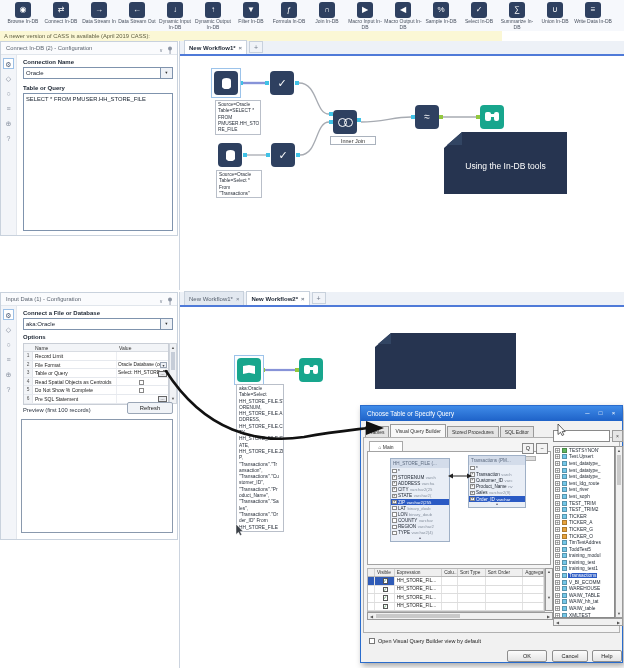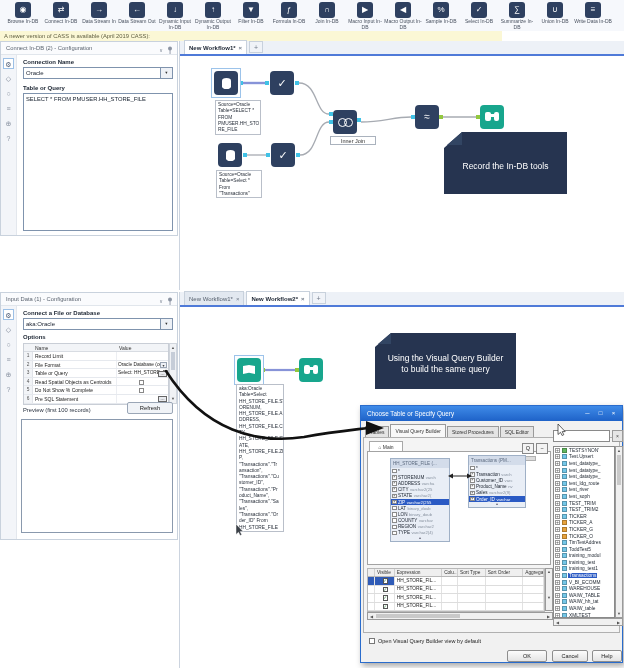--- a/index.html
+++ b/index.html
@@ -335,21 +335,21 @@
       <div>From</div>
       <div>"Transactions"</div>
     </div>
   <div id="joinlab">Inner Join</div>
 
   <div id="banner1" class="banner">
     <svg class="fold" width="18" height="16">
       <polygon points="0,0 18,0 0,16" fill="#ffffff"></polygon>
         <polygon points="18,0 18,13 3,13" fill="#324563"></polygon>
     </svg>
-    <span>Record the In-DB tools</span>
+    <span>Using the In-DB tools</span>
   </div>
 
   <div id="panel2" class="panel">
     <div class="phead">
       <span>Input Data (1) - Configuration</span>
       <span class="pic">
         <span class="chev">∨</span>
         <svg width="6" height="9">
             <circle cx="3" cy="2.5" r="2" fill="#8b94a3"></circle>
             <rect x="2.6" y="4" width="0.9" height="4" fill="#8b94a3"></rect>
@@ -468,21 +468,20 @@
       <div>"Transactions"."Or</div>
       <div>der_ID" From</div>
       <div>HH_STORE_FILE</div>
     </div>
 
   <div id="banner2" class="banner">
     <svg class="fold" width="16" height="14">
       <polygon points="0,0 16,0 0,14" fill="#ffffff"></polygon>
         <polygon points="16,0 16,11 3,11" fill="#324563"></polygon>
     </svg>
-    <span>Using the Visual Query Builder to build the same query</span>
   </div>
 
   <div id="dialog">
     <div id="dtitle">Choose Table or Specify Query</div>
     <div id="dbtns">
       <span class="dbtn">─</span>
       <span class="dbtn">□</span>
       <span class="dbtn">×</span>
     </div>
     <div id="dtabs">

